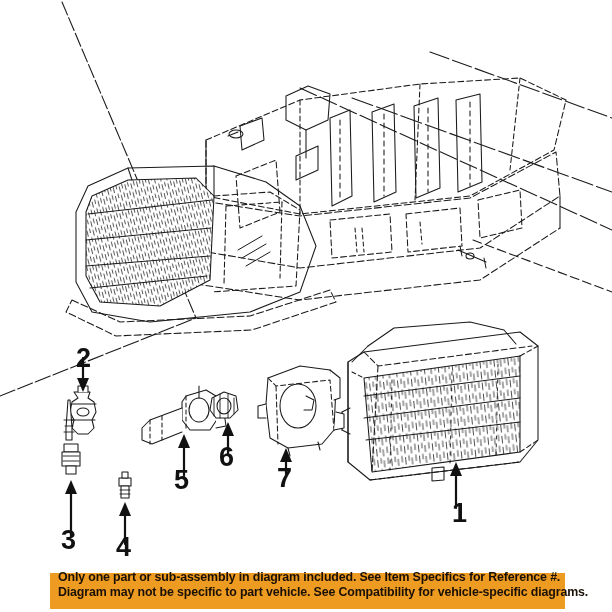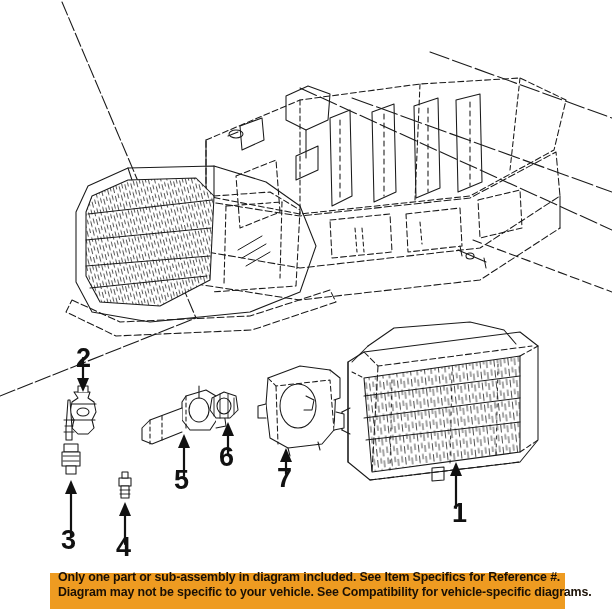--- a/index.html
+++ b/index.html
@@ -273,16 +273,16 @@
   <div class="callout" style="left:452px;top:500px;">1</div>
   <div class="callout" style="left:76px;top:345px;">2</div>
   <div class="callout" style="left:61px;top:527px;">3</div>
   <div class="callout" style="left:116px;top:534px;">4</div>
   <div class="callout" style="left:174px;top:467px;">5</div>
   <div class="callout" style="left:219px;top:444px;">6</div>
   <div class="callout" style="left:277px;top:465px;">7</div>
 
   <div id="banner">
     <div class="bline">Only one part or sub-assembly in diagram included. See Item Specifics for Reference #.</div>
-    <div class="bline">Diagram may not be specific to your vehicle. See Compatibility for vehicle-specific diagrams.</div>
+    <div class="bline">Diagram may not be specific to part vehicle. See Compatibility for vehicle-specific diagrams.</div>
   </div>
 
 </div>
 
 </body></html>

